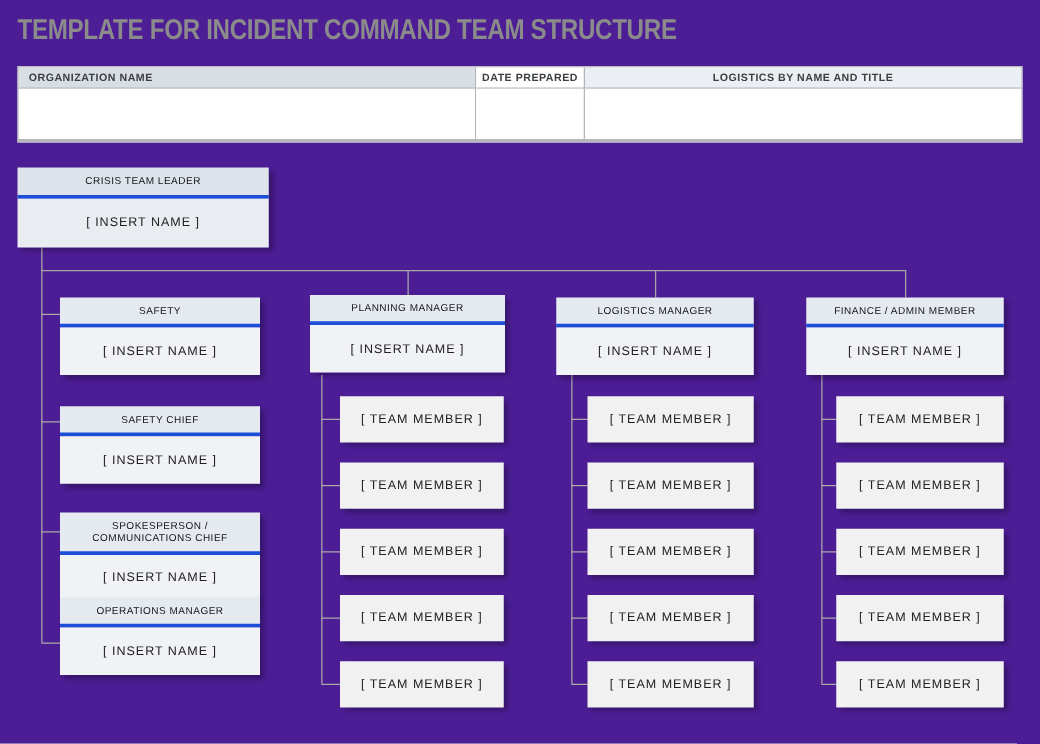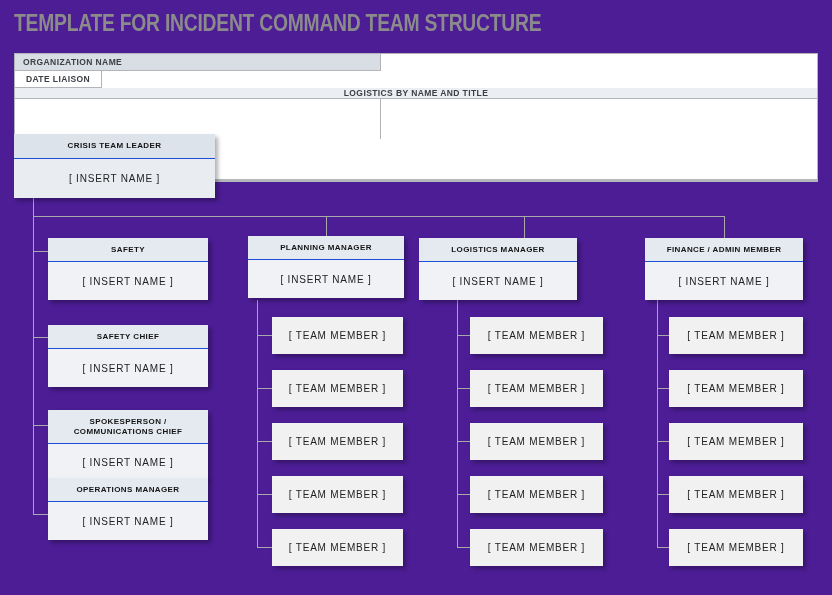--- a/index.html
+++ b/index.html
@@ -13,21 +13,21 @@
     font-size:23px;font-weight:bold;color:#8b8b8b;
     letter-spacing:-0.3px;white-space:nowrap;
     transform:scaleX(0.84);transform-origin:0 50%;
   }
   
   .info-table{
     position:absolute;left:14px;top:53px;width:804px;
     border:1px solid #b1b5b9;border-bottom:3px solid #b4b8bc;
     box-sizing:border-box;background:#fff;
   }
-  .it-row{display:flex;flex-direction:column;}
+  .it-row{display:flex;}
   .it-cell{
     box-sizing:border-box;border-right:1px solid #b1b5b9;
     overflow:hidden;
   }
   .it-cell:last-child{border-right:none;}
   .c1{width:366px;} .c2{width:87px;} .c3{flex:1;}
   .it-head .it-cell{
     height:17px;display:flex;align-items:center;
     font-size:8.5px;font-weight:bold;letter-spacing:0.4px;color:#3c4043;
     border-bottom:1px solid #b1b5b9;
@@ -35,22 +35,22 @@
   .it-head .c1{background:#d9dee4;justify-content:flex-start;padding-left:8px;}
   .it-head .c2{background:#ffffff;justify-content:center;}
   .it-head .c3{background:#ebeef2;justify-content:center;}
   .it-body .it-cell{height:40px;background:#fff;}
   
   .node{
     position:absolute;display:flex;flex-direction:column;
     box-shadow:3px 3px 4px rgba(0,0,0,0.30);text-align:center;
   }
   .node .hd{
-    background:#e5eaf1;border-bottom:1px solid #1d4ed8;
-    font-size:8px;font-weight:bold;letter-spacing:0.4px;color:#141414;
+    background:#e5eaf1;border-bottom:3px solid #1d4ed8;
+    font-size:8px;font-weight:normal;letter-spacing:0.4px;color:#141414;
     display:flex;align-items:center;justify-content:center;
     padding:0 6px;box-sizing:border-box;line-height:1.25;text-align:center;
   }
   .node .bd{
     background:#f1f2f5;flex:1;
     font-size:10px;letter-spacing:0.8px;color:#222;
     display:flex;align-items:center;justify-content:center;
   }
   .node.root .hd{background:#dde3eb;}
   .node.root .bd{background:#e9ecf1;}
@@ -66,21 +66,21 @@
 </head>
 <body>
 
 <div class="canvas">
 
   <h1 class="page-title">TEMPLATE FOR INCIDENT COMMAND TEAM STRUCTURE</h1>
 
   <div class="info-table">
     <div class="it-row it-head">
       <div class="it-cell c1">ORGANIZATION NAME</div>
-      <div class="it-cell c2">DATE LIAISON</div>
+      <div class="it-cell c2">DATE PREPARED</div>
       <div class="it-cell c3">LOGISTICS BY NAME AND TITLE</div>
     </div>
     <div class="it-row it-body">
       <div class="it-cell c1"></div>
       <div class="it-cell c2"></div>
       <div class="it-cell c3"></div>
     </div>
   </div>
 
   <div class="cl" style="left:33px;top:198px;width:1px;height:316px;"></div>
@@ -130,21 +130,21 @@
   </div>
   <div class="node" style="left:48px;top:478px;width:160px;height:62px;">
     <div class="hd" style="height:24px;">OPERATIONS MANAGER</div>
     <div class="bd">[ INSERT NAME ]</div>
   </div>
 
   <div class="node" style="left:248px;top:236px;width:156px;height:62px;">
     <div class="hd" style="height:24px;">PLANNING MANAGER</div>
     <div class="bd">[ INSERT NAME ]</div>
   </div>
-  <div class="node" style="left:419px;top:238px;width:158px;height:62px;">
+  <div class="node" style="left:445px;top:238px;width:158px;height:62px;">
     <div class="hd" style="height:24px;">LOGISTICS MANAGER</div>
     <div class="bd">[ INSERT NAME ]</div>
   </div>
   <div class="node" style="left:645px;top:238px;width:158px;height:62px;">
     <div class="hd" style="height:24px;">FINANCE / ADMIN MEMBER</div>
     <div class="bd">[ INSERT NAME ]</div>
   </div>
 
   <div class="member" style="left:272px;top:317px;width:131px;">[ TEAM MEMBER ]</div>
   <div class="member" style="left:272px;top:370px;width:131px;">[ TEAM MEMBER ]</div>

